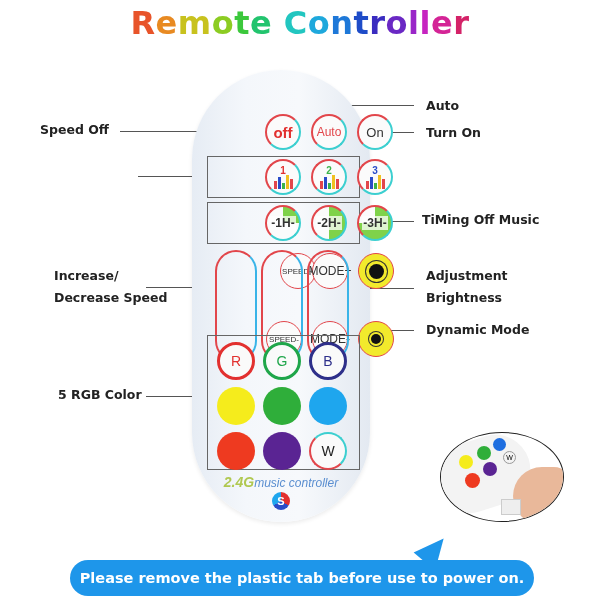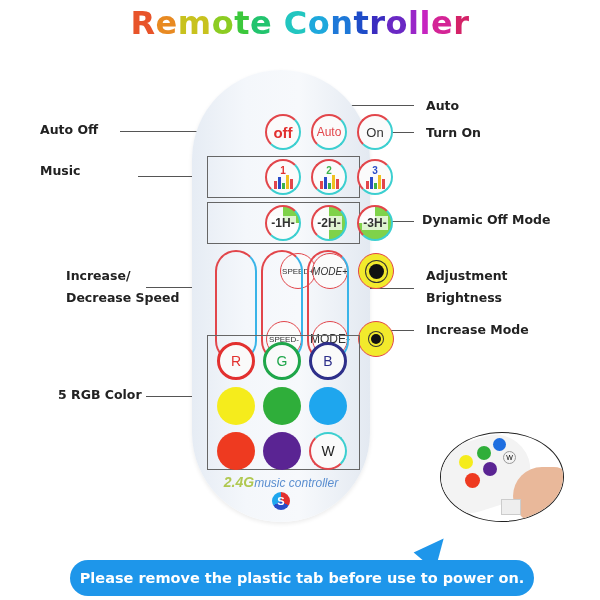--- a/index.html
+++ b/index.html
@@ -26,54 +26,53 @@
   .sun { background: #f2ea2c; }
   .sun-core { border-radius: 50%; background: #111; }
   .bars { display:flex; align-items:flex-end; gap:1px; height:14px; }
   .bars i { display:block; width:3px; }
 </style>
 </head>
 <body>
 
 <div class="title" id="title"><span style="color: rgb(232, 84, 42);">R</span><span style="color: rgb(232, 138, 34);">e</span><span style="color: rgb(200, 194, 30);">m</span><span style="color: rgb(140, 204, 34);">o</span><span style="color: rgb(60, 200, 60);">t</span><span style="color: rgb(34, 196, 110);">e</span><span style="color: rgb(255, 255, 255);">&nbsp;</span><span style="color: rgb(34, 198, 192);">C</span><span style="color: rgb(30, 168, 220);">o</span><span style="color: rgb(30, 120, 216);">n</span><span style="color: rgb(30, 76, 200);">t</span><span style="color: rgb(58, 44, 192);">r</span><span style="color: rgb(106, 40, 196);">o</span><span style="color: rgb(154, 38, 200);">l</span><span style="color: rgb(198, 36, 192);">l</span><span style="color: rgb(212, 36, 150);">e</span><span style="color: rgb(212, 34, 104);">r</span></div>
 
-<div class="label" style="left:40px;top:119px;">Auto Off</div>
+<div class="label" style="left:40px;top:119px;">Speed Off</div>
 <div class="line" style="left:120px;top:131px;width:95px;"></div>
 
 <div class="label" style="left:40px;top:160px;">
-  <div>Music</div>
 </div>
 <div class="line" style="left:138px;top:176px;width:68px;"></div>
 
-<div class="label" style="left:66px;top:265px;">
+<div class="label" style="left:54px;top:265px;">
   <div>Increase/</div>
   <div>Decrease Speed</div>
 </div>
 <div class="line" style="left:146px;top:287px;width:70px;"></div>
 
 <div class="label" style="left:58px;top:384px;">5 RGB Color</div>
 <div class="line" style="left:146px;top:396px;width:66px;"></div>
 
 <div class="label" style="left:426px;top:95px;">Auto</div>
 <div class="line" style="left:318px;top:105px;width:96px;"></div>
 <div class="line" style="left:300px;top:115px;width:24px;transform:rotate(-45deg);transform-origin:left center;"></div>
 
 <div class="label" style="left:426px;top:122px;">Turn On</div>
 <div class="line" style="left:346px;top:132px;width:68px;"></div>
 
-<div class="label" style="left:422px;top:209px;">Dynamic Off Mode</div>
+<div class="label" style="left:422px;top:209px;">TiMing Off Music</div>
 <div class="line" style="left:354px;top:221px;width:60px;"></div>
 
 <div class="label" style="left:426px;top:265px;">
   <div>Adjustment</div>
   <div>Brightness</div>
 </div>
 <div class="line" style="left:346px;top:288px;width:68px;"></div>
 
-<div class="label" style="left:426px;top:319px;">Increase Mode</div>
+<div class="label" style="left:426px;top:319px;">Dynamic Mode</div>
 <div class="line" style="left:308px;top:330px;width:106px;"></div>
 
 <div class="remote">
 
   <div class="btn rc" style="left:25px;top:44px;">
     <span style="color:#e2302f;font-size:15px;font-weight:bold;">off</span>
   </div>
   <div class="btn rc" style="left:71px;top:44px;">
     <span style="color:#e2464b;font-size:12px;">Auto</span>
   </div>
@@ -127,21 +126,21 @@
   <div class="pill" style="left:23px;top:180px;"></div>
   <div class="btn" style="left:40px;top:183px;border:1.5px solid #e2464b;">
     <span style="font-size:8px;color:#333;">SPEED+</span>
   </div>
   <div class="btn" style="left:26px;top:251px;border:1.5px solid #e2464b;">
     <span style="font-size:8px;color:#333;">SPEED-</span>
   </div>
 
   <div class="pill" style="left:69px;top:180px;"></div>
   <div class="btn" style="left:72px;top:183px;border:1.5px solid #e2464b;">
-    <span style="font-size:10px;color:#333;font-style:italic;">MODE+</span>
+    <span style="font-size:12px;color:#333;">MODE+</span>
   </div>
   <div class="btn" style="left:72px;top:251px;border:1.5px solid #e2464b;">
     <span style="font-size:12px;color:#333;">MODE-</span>
   </div>
 
   <div class="pill" style="left:115px;top:180px;"></div>
   <div class="btn sun" style="left:118px;top:183px;border:1.5px solid #e2464b;">
     <span class="sun-core" style="width:15px;height:15px;box-shadow:0 0 0 3px #f2ea2c, 0 0 0 4px #333;"></span>
   </div>
   <div class="btn sun" style="left:118px;top:251px;border:1.5px solid #e2464b;">

